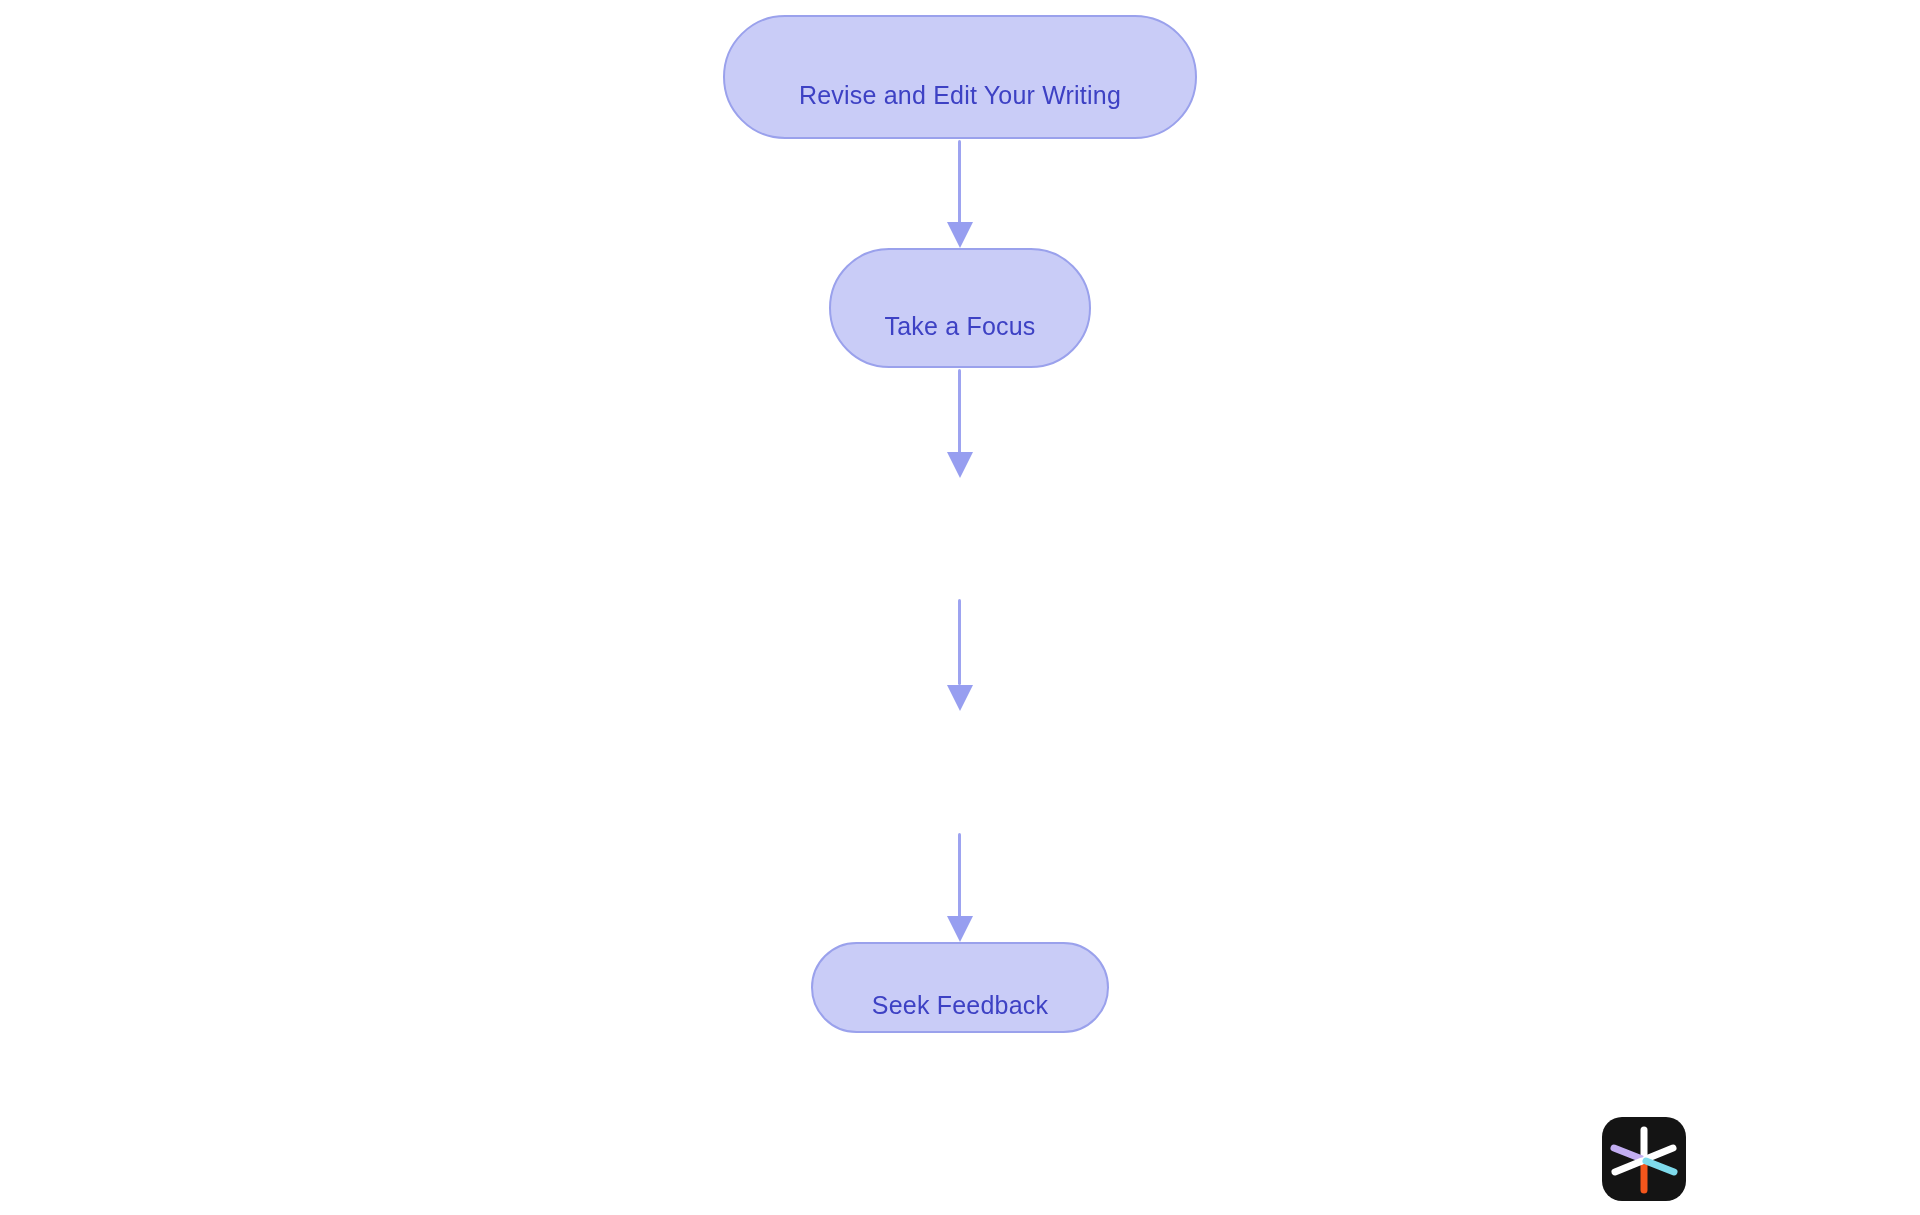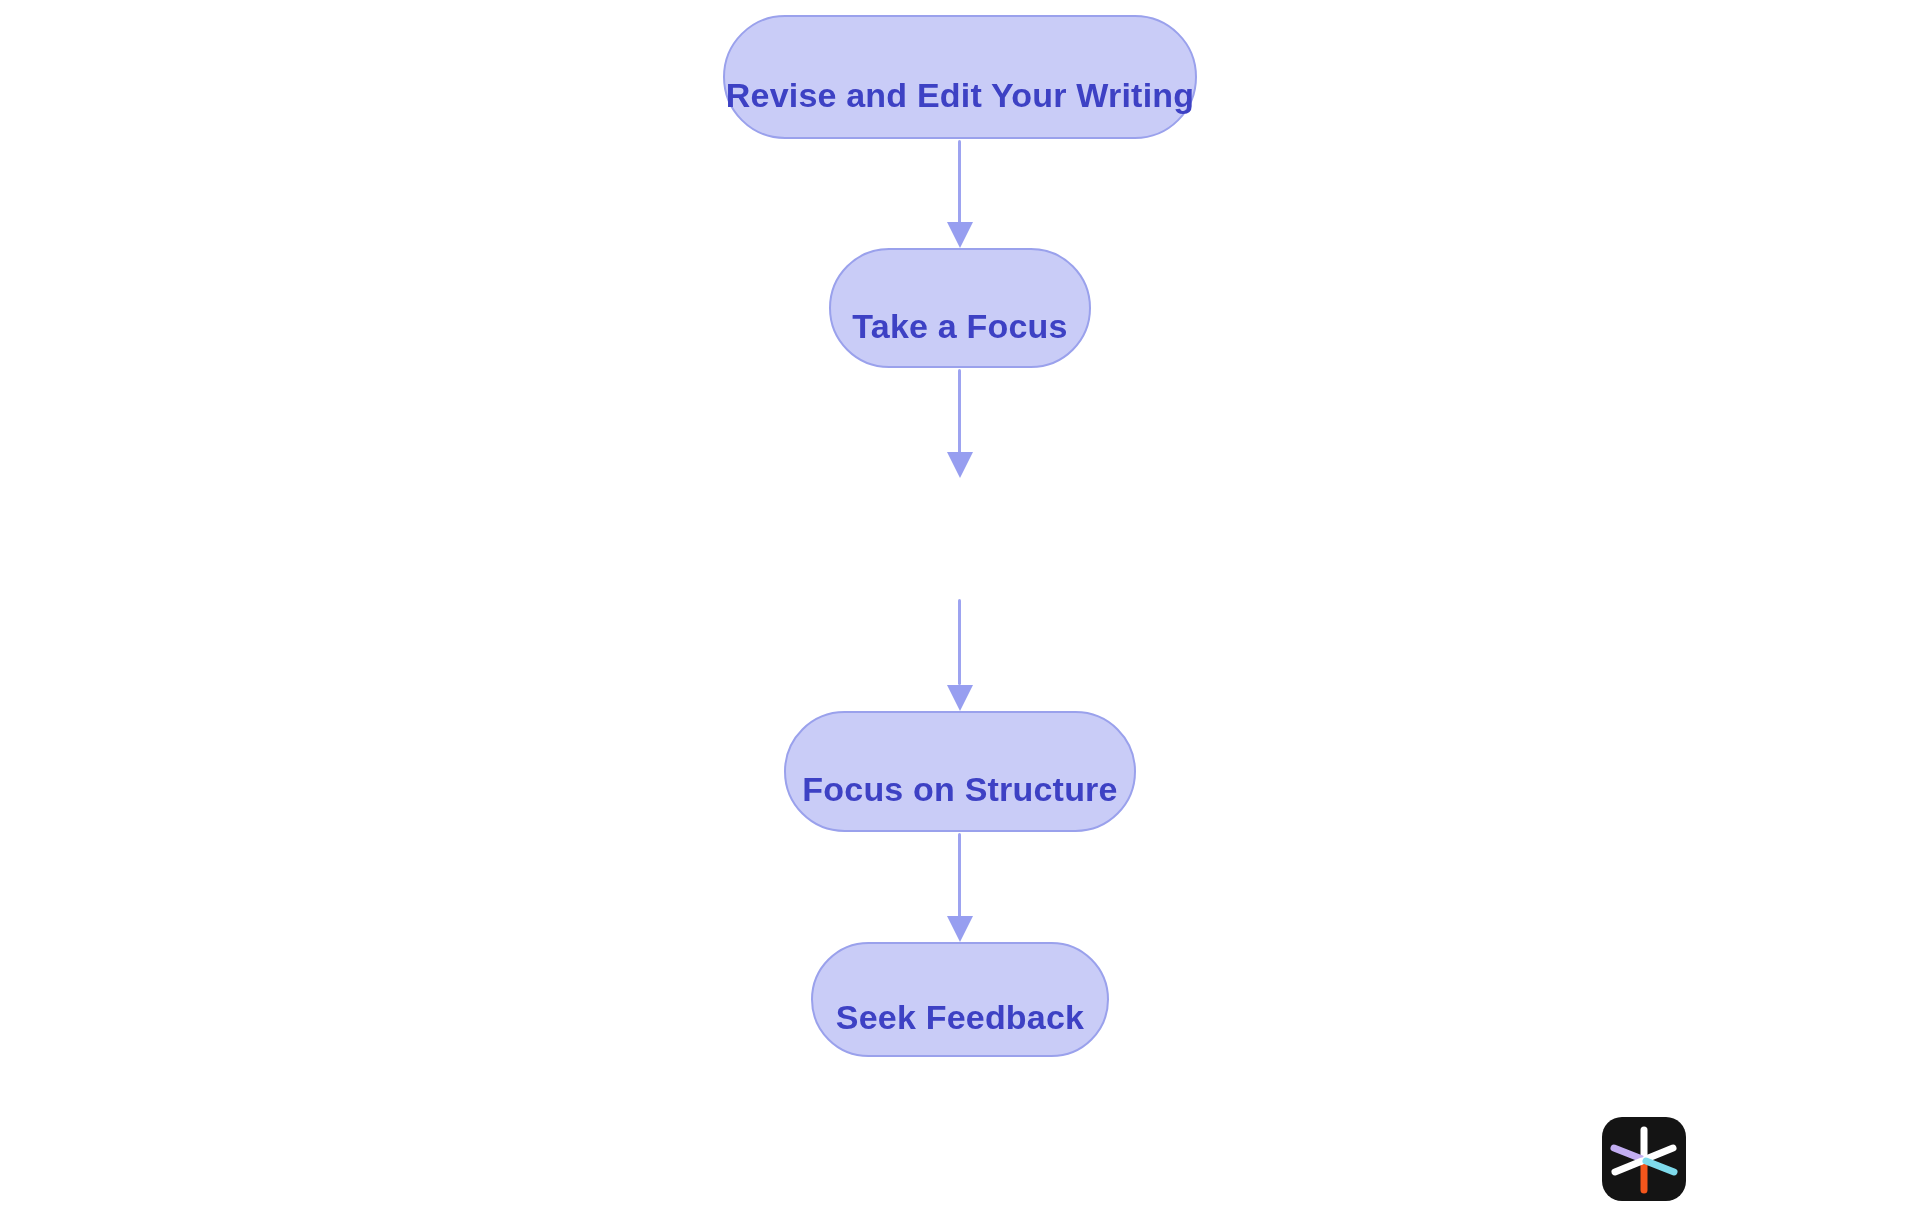--- a/index.html
+++ b/index.html
@@ -21,31 +21,31 @@
     box-sizing: border-box;
     background: #c9ccf7;
     border: 2px solid #9aa1ec;
     border-radius: 62px;
     display: flex;
     align-items: center;
     justify-content: center;
   }
   .node-label {
     color: #3d41c4;
-    font-size: 34px;
-    font-weight: 700;
+    font-size: 25px;
+    font-weight: 400;
     letter-spacing: 0.2px;
     white-space: nowrap;
     margin-top: 36px;
   }
   .node-1 { left: 723px; top: 15px;  width: 474px; height: 124px; }
   .node-2 { left: 829px; top: 248px; width: 262px; height: 120px; }
   .node-3 { left: 838px; top: 478px; width: 244px; height: 120px; }
   .node-4 { left: 784px; top: 711px; width: 352px; height: 121px; }
-  .node-5 { left: 811px; top: 942px; width: 298px; height: 115px; }
+  .node-5 { left: 811px; top: 942px; width: 298px; height: 91px; }
 
   
   .arrow-line {
     position: absolute;
     left: 958px;
     width: 3px;
     background: #9da3f0;
     border-radius: 2px;
   }
   .arrow-head {
@@ -96,23 +96,20 @@
 
   <div class="node node-1">
     <span class="node-label">Revise and Edit Your Writing</span>
   </div>
 
   <div class="node node-2">
     <span class="node-label">Take a Focus</span>
   </div>
 
 
-  <div class="node node-4">
-    <span class="node-label">Focus on Structure</span>
-  </div>
 
   <div class="node node-5">
     <span class="node-label">Seek Feedback</span>
   </div>
 
   <div class="arrow-line line-1"></div>
   <div class="arrow-head head-1"></div>
 
   <div class="arrow-line line-2"></div>
   <div class="arrow-head head-2"></div>

